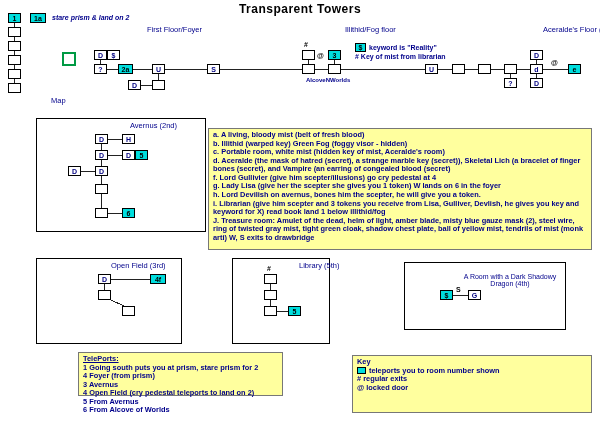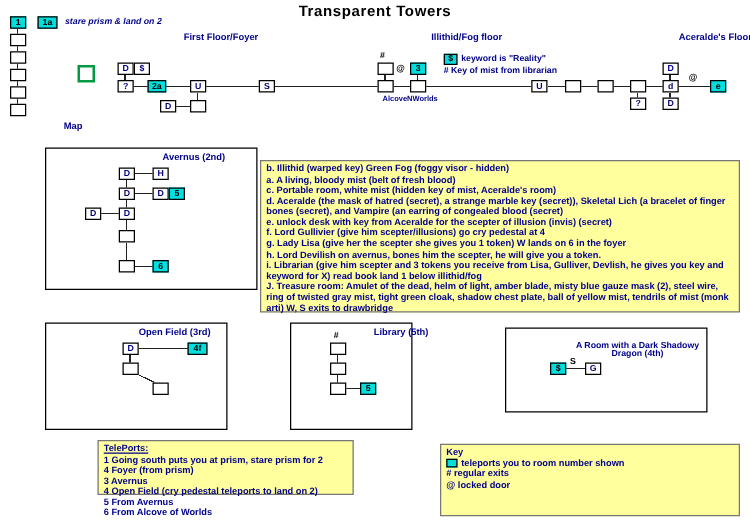--- a/index.html
+++ b/index.html
@@ -12,21 +12,21 @@
   .container-box{position:absolute;border:1px solid #000;background:#fff;z-index:0;}
   svg.lines{position:absolute;left:0;top:0;z-index:1;pointer-events:none;}
   svg.lines line{stroke:#222;stroke-width:1;shape-rendering:crispEdges;}
   #map-layer{position:absolute;left:0;top:0;width:600px;height:421px;z-index:2;}
   .room{position:absolute;width:13px;height:10px;border:1px solid #000;background:#fff;
         font-size:7px;font-weight:bold;color:#000080;display:flex;align-items:center;
         justify-content:center;line-height:1;}
   .room.t{background:#00dede;color:#000;}
   .room.green{background:transparent;border:2px solid #009a44;}
   .mark{position:absolute;font-size:7px;font-weight:bold;color:#000;line-height:1;}
-  .flabel{position:absolute;font-size:7.5px;font-weight:bold;color:#00008b;
+  .flabel{position:absolute;font-size:7.5px;font-weight:normal;color:#00008b;
           white-space:nowrap;z-index:3;padding-left:48px;}
   .small-note{position:absolute;font-size:7px;font-weight:bold;color:#00008b;
               white-space:nowrap;z-index:3;}
   .italic-note{font-style:italic;}
   .tiny{font-size:6px;}
   .note-box{position:absolute;background:#ffff9e;border:1px solid #777;color:#00008b;
             font-weight:bold;font-size:7.4px;line-height:1.16;padding:2px 4px;z-index:2;}
   #notes-box{left:208px;top:128px;width:384px;height:122px;}
   #teleports-box{left:78px;top:352px;width:205px;height:44px;}
   #key-box{left:352px;top:355px;width:240px;height:58px;}
@@ -156,25 +156,24 @@
   <div class="flabel" style="left:408px;top:273px;width:156px;text-align:center;font-size:7px;white-space:normal">A Room with a Dark Shadowy Dragon (4th)</div>
 
   <div class="small-note italic-note" style="left:52px;top:14px">stare prism &amp; land on 2</div>
   <div class="flabel" style="left:3px;top:96px">Map</div>
   <div class="small-note" style="left:369px;top:44px">keyword is "Reality"</div>
   <div class="small-note" style="left:355px;top:53px"># Key of mist from librarian</div>
   <div class="small-note tiny" style="left:306px;top:77px">AlcoveNWorlds</div>
 
   <div class="note-box" id="notes-box">
     <div id="notes-list">
+        <div class="note-line">a.  A living, bloody mist (belt of fresh blood)</div>
         <div class="note-line">b.  Illithid (warped key) Green Fog (foggy visor - hidden)</div>
-        <div class="note-line">a.  A living, bloody mist (belt of fresh blood)</div>
         <div class="note-line">c.  Portable room, white mist (hidden key of mist, Aceralde's room)</div>
         <div class="note-line">d.  Aceralde (the mask of hatred (secret), a strange marble key (secret)), Skeletal Lich (a bracelet of finger bones (secret), and Vampire (an earring of congealed blood (secret)</div>
-        <div class="note-line">e.  unlock desk with key from Aceralde for the scepter of illusion (invis) (secret)</div>
         <div class="note-line">f.  Lord Gullivier  (give him scepter/illusions) go cry pedestal at 4</div>
         <div class="note-line">g.  Lady Lisa (give her the scepter she gives you 1 token) W lands on 6 in the foyer</div>
         <div class="note-line">h.  Lord Devilish on avernus, bones him the scepter, he will give you a token.</div>
         <div class="note-line">i.  Librarian (give him scepter and 3 tokens you receive from Lisa, Gulliver, Devlish, he gives you key and keyword for X) read book land 1 below illithid/fog</div>
         <div class="note-line">J.  Treasure room: Amulet of the dead, helm of light, amber blade, misty blue gauze mask (2), steel wire, ring of twisted gray mist, tight green cloak, shadow chest plate, ball of yellow mist, tendrils of mist (monk arti) W, S exits to drawbridge</div>
       </div>
   </div>
 
   <div class="note-box" id="teleports-box">
     <div class="tp-title">TelePorts:</div>

